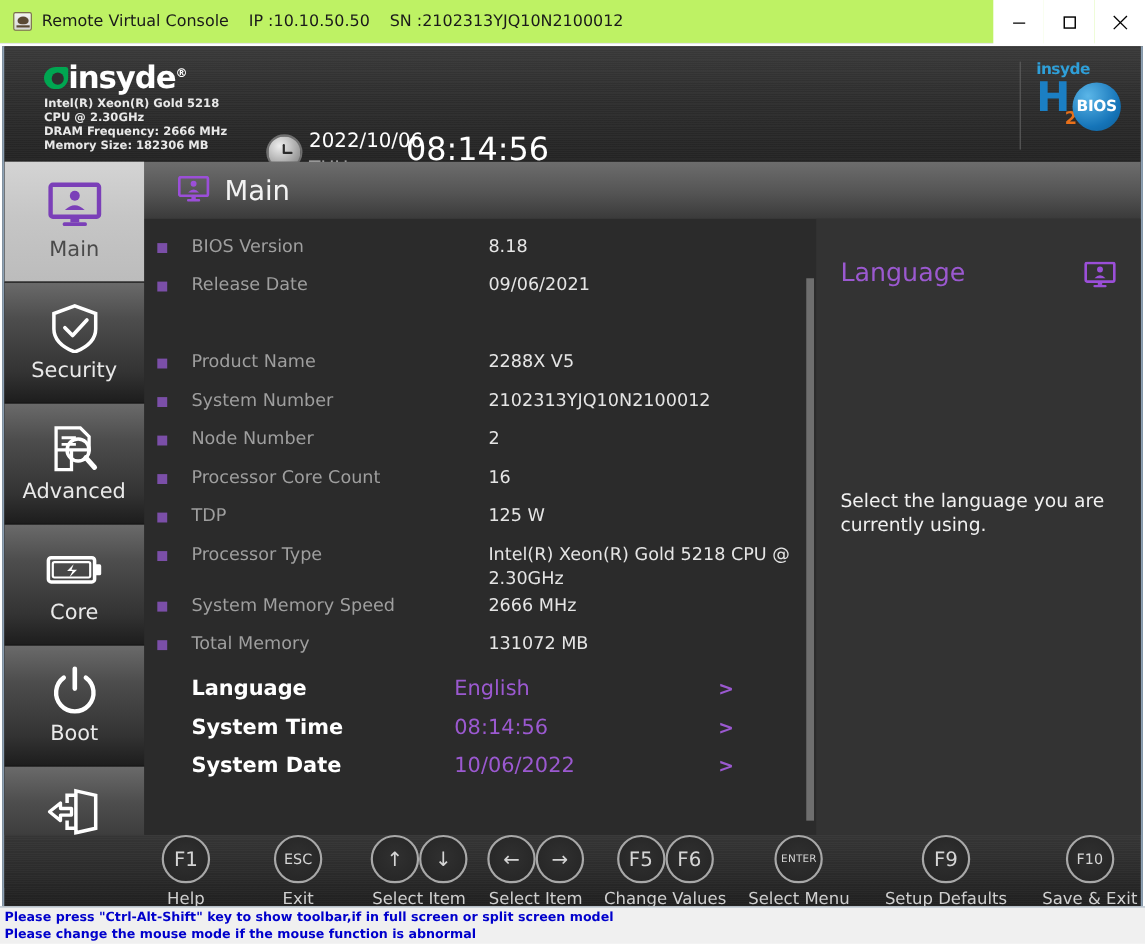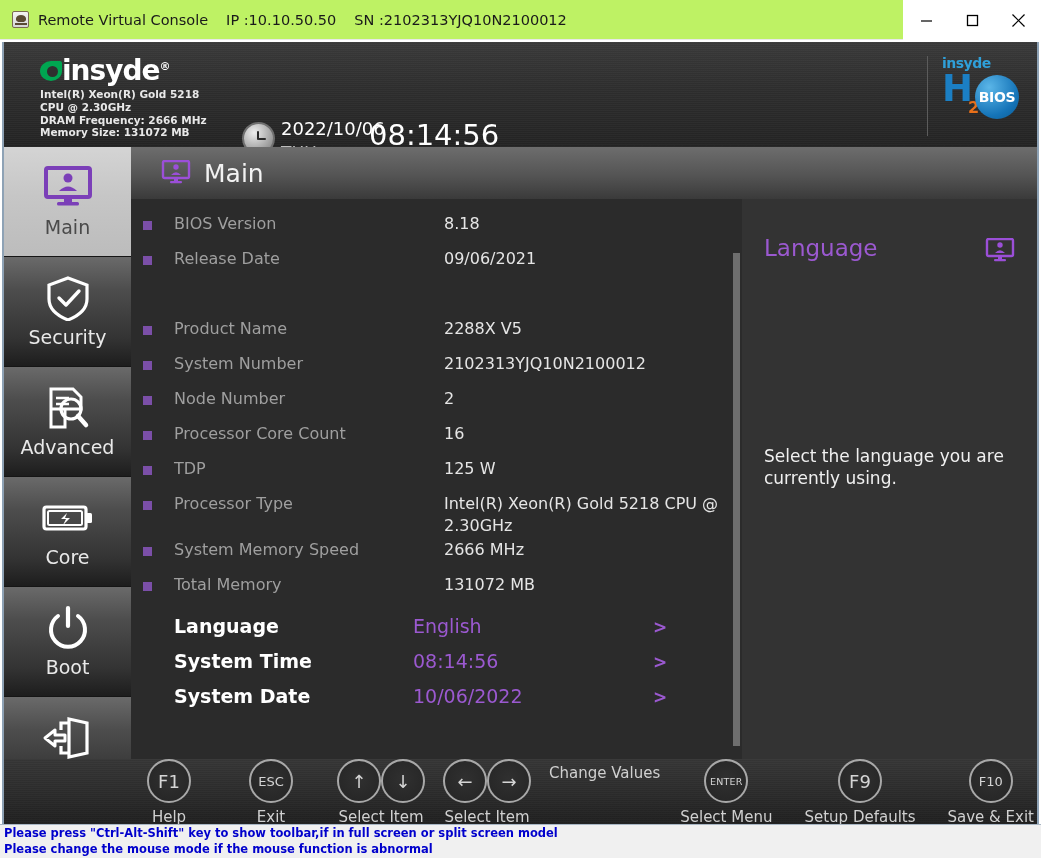--- a/index.html
+++ b/index.html
@@ -280,21 +280,21 @@
   <div class="bios">
 
     <div class="banner">
       <div class="brand">
         <div class="brand-logo">
           <span class="swoosh"></span><span>insyde</span><sup>®</sup>
         </div>
         <div class="brand-lines">
           <div>Intel(R) Xeon(R) Gold 5218 CPU @ 2.30GHz</div>
           <div>DRAM Frequency: 2666 MHz</div>
-          <div>Memory Size: 131072 MB</div>
+          <div>Memory Size: 182306 MB</div>
         </div>
       </div>
 
       <div class="clockgrp">
         <div class="clock-icon"></div>
         <div class="dt">
           <div class="dt-date">2022/10/06</div>
           <div class="dt-day">THU</div>
         </div>
       </div>
@@ -547,20 +547,28 @@
               <span>←</span>
             </div>
           <div class="key">
               <span>→</span>
             </div>
         </div>
         <div class="fn-label">Select Item</div>
       </div>
 
       <div class="fn" style="margin-right:20px">
+        <div class="fn-keys">
+          <div class="key">
+              <span>F5</span>
+            </div>
+          <div class="key">
+              <span>F6</span>
+            </div>
+        </div>
         <div class="fn-label">Change Values</div>
       </div>
 
       <div class="fn" style="margin-right:32px">
         <div class="fn-keys">
           <div class="key">
               <span class="xs">ENTER</span>
             </div>
         </div>
         <div class="fn-label">Select Menu</div>

